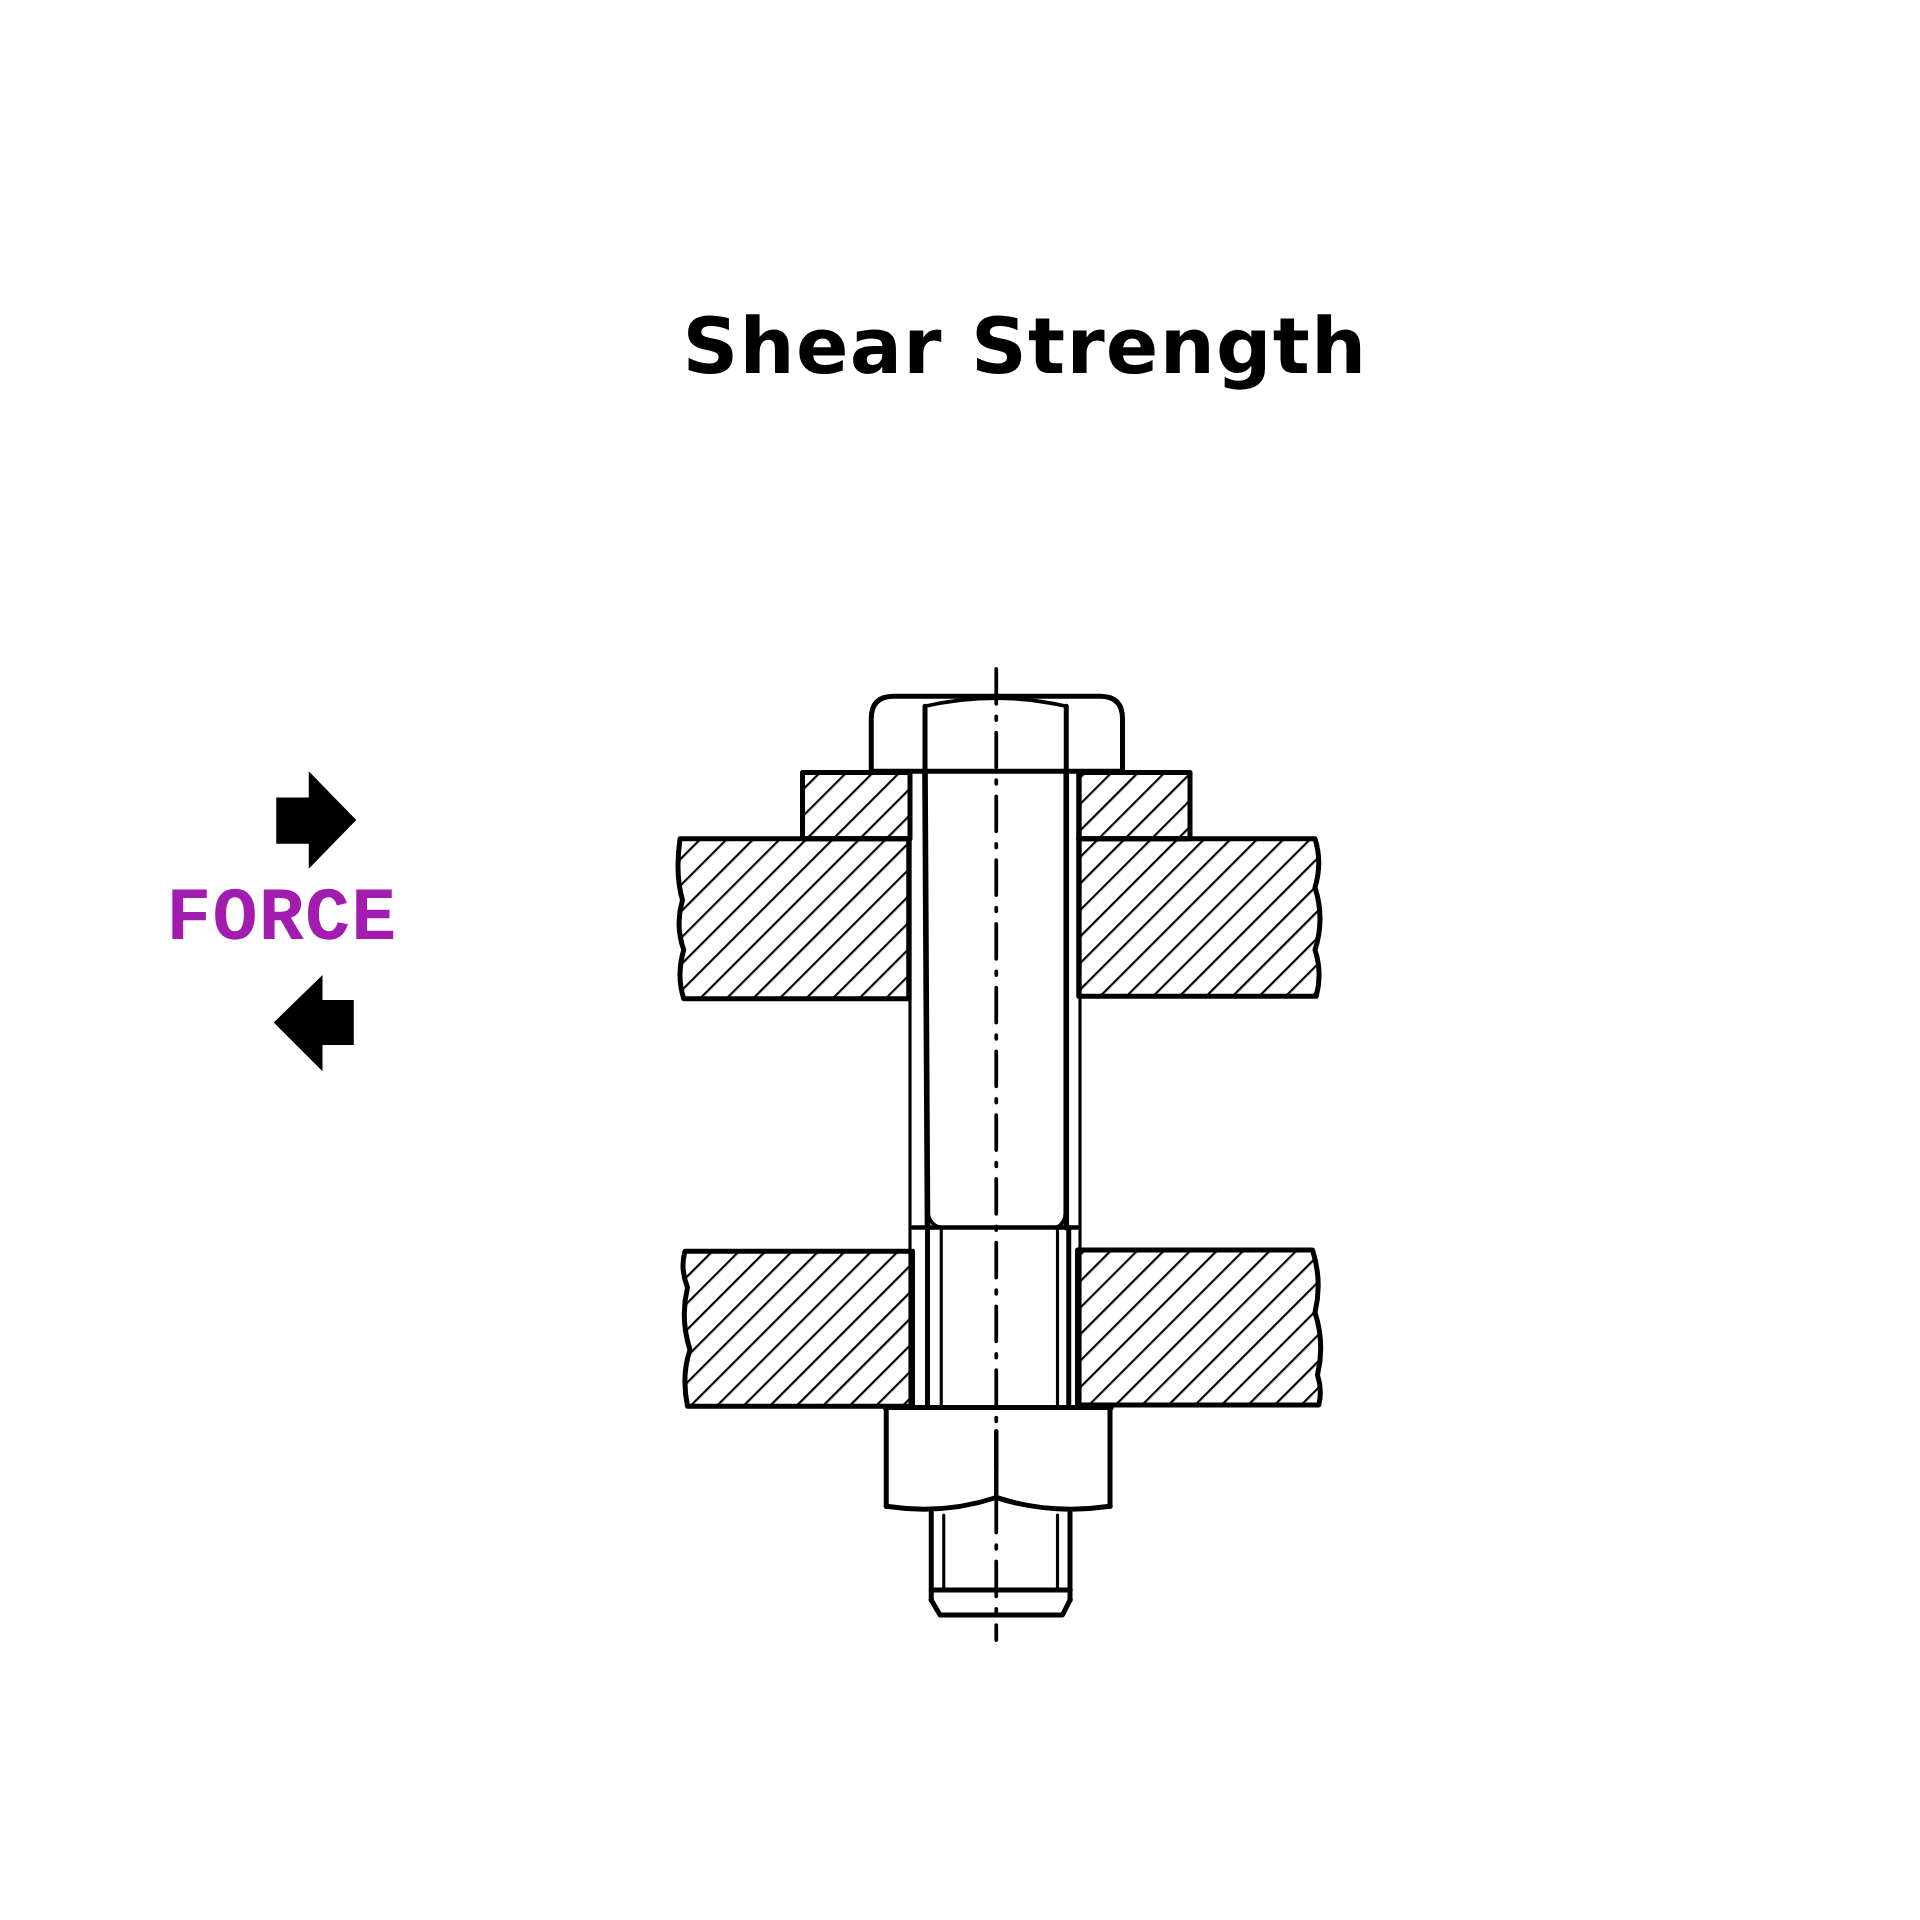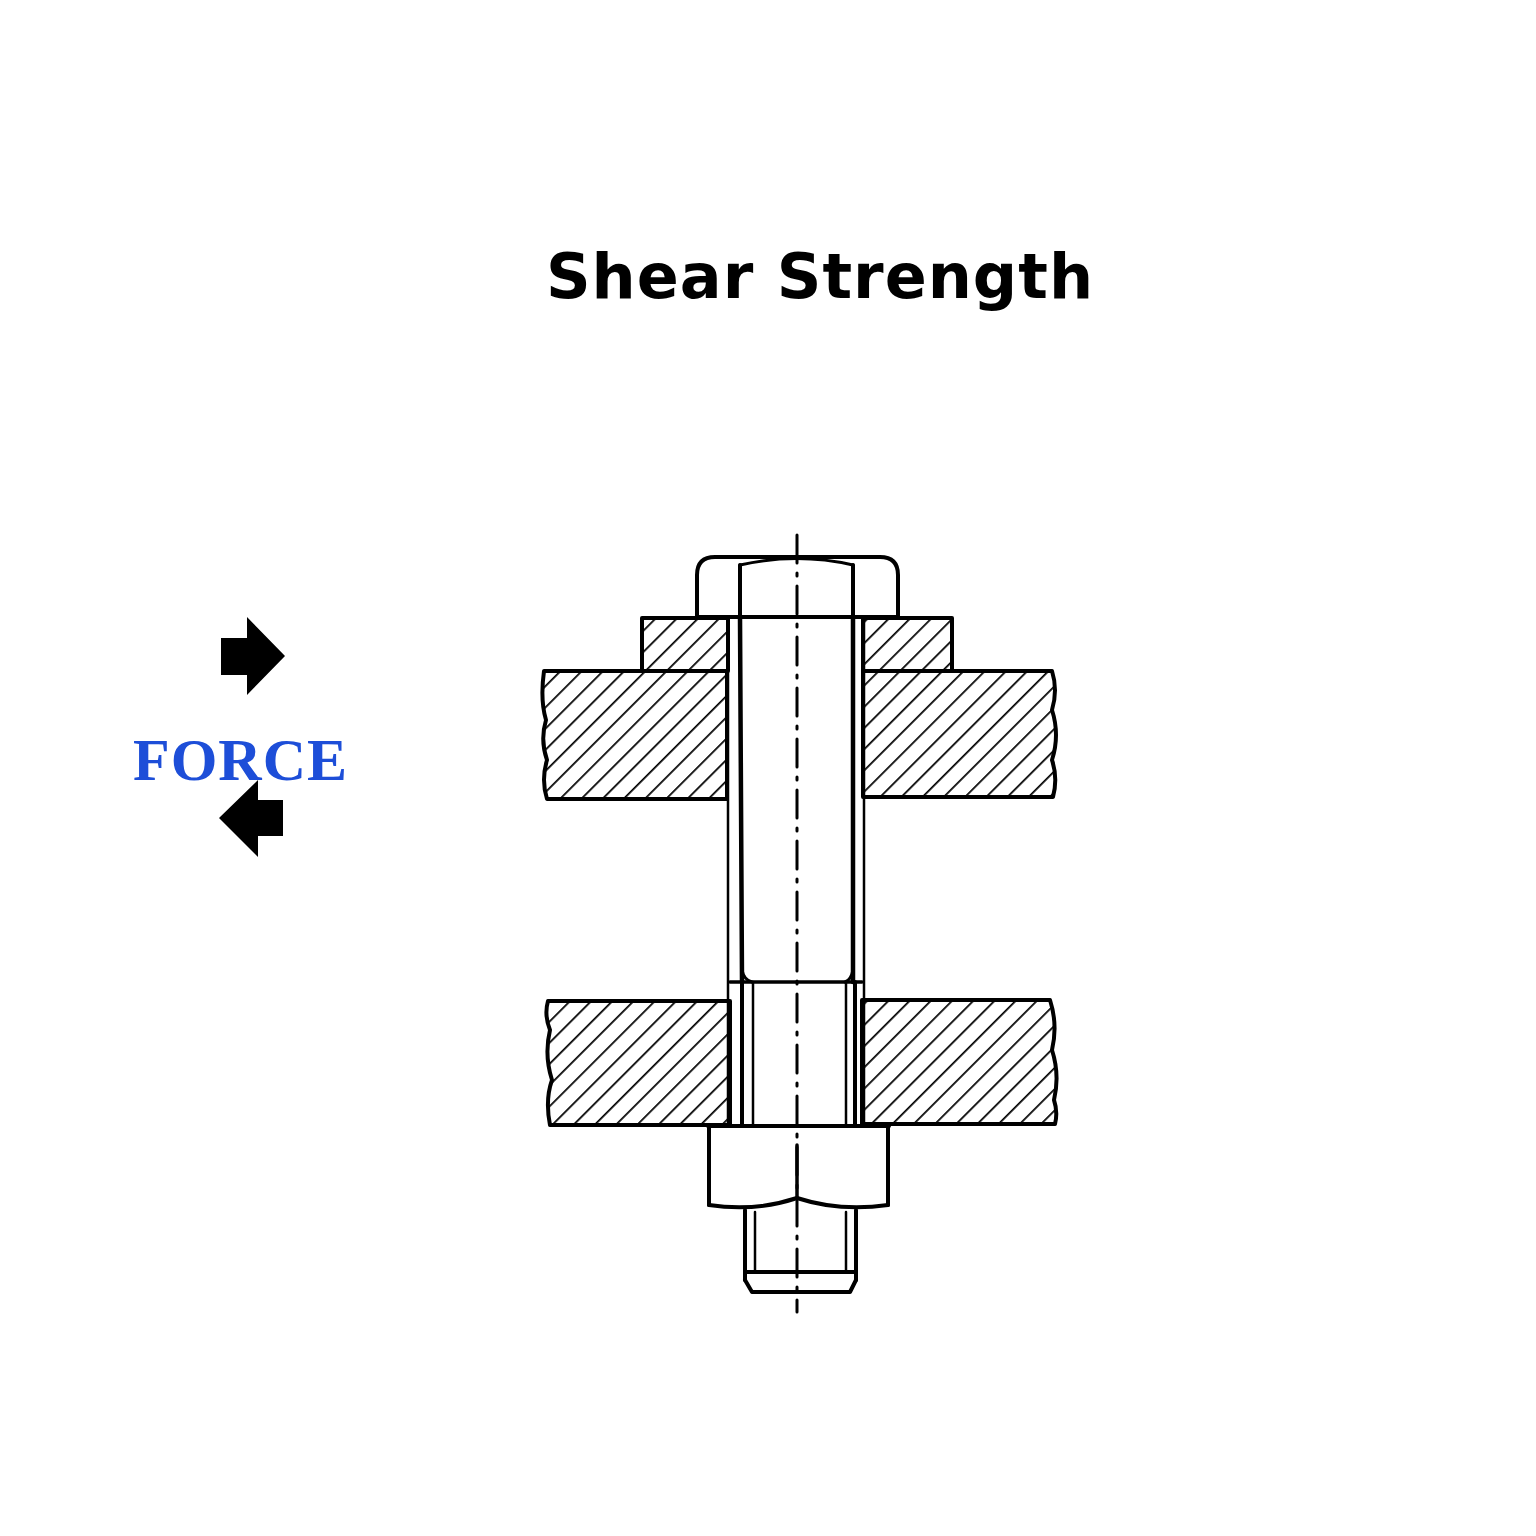--- a/index.html
+++ b/index.html
@@ -4,24 +4,24 @@
   <style>
     html, body { margin: 0; padding: 0; background: #ffffff; }
     body { width: 1536px; height: 1536px; position: relative; overflow: hidden; font-family: "DejaVu Sans", sans-serif; }
     .title {
       position: absolute; left: 0; width: 1640px; top: 240px;
       text-align: center; font-weight: bold; font-size: 62px; color: #000;
       letter-spacing: 1px;
       font-family: "DejaVu Sans", sans-serif;
     }
     .force-label {
-      position: absolute; left: 133px; top: 726px;
-      font-weight: bold; font-size: 60px; color: #1d4ed8;
+      position: absolute; left: 133px; top: 702px;
+      font-weight: bold; font-size: 60px; color: #a21caf;
       letter-spacing: 1px;
-      font-family: Liberation Serif, serif;
+      font-family: Liberation Mono, monospace;
     }
     svg.diagram { position: absolute; left: 0; top: 0; }
   </style>
 </head>
 <body>
 
 <div class="title">Shear Strength</div>
 <div class="force-label">FORCE</div>
 
 <svg class="diagram" width="1536" height="1536" viewBox="0 0 1536 1536">

